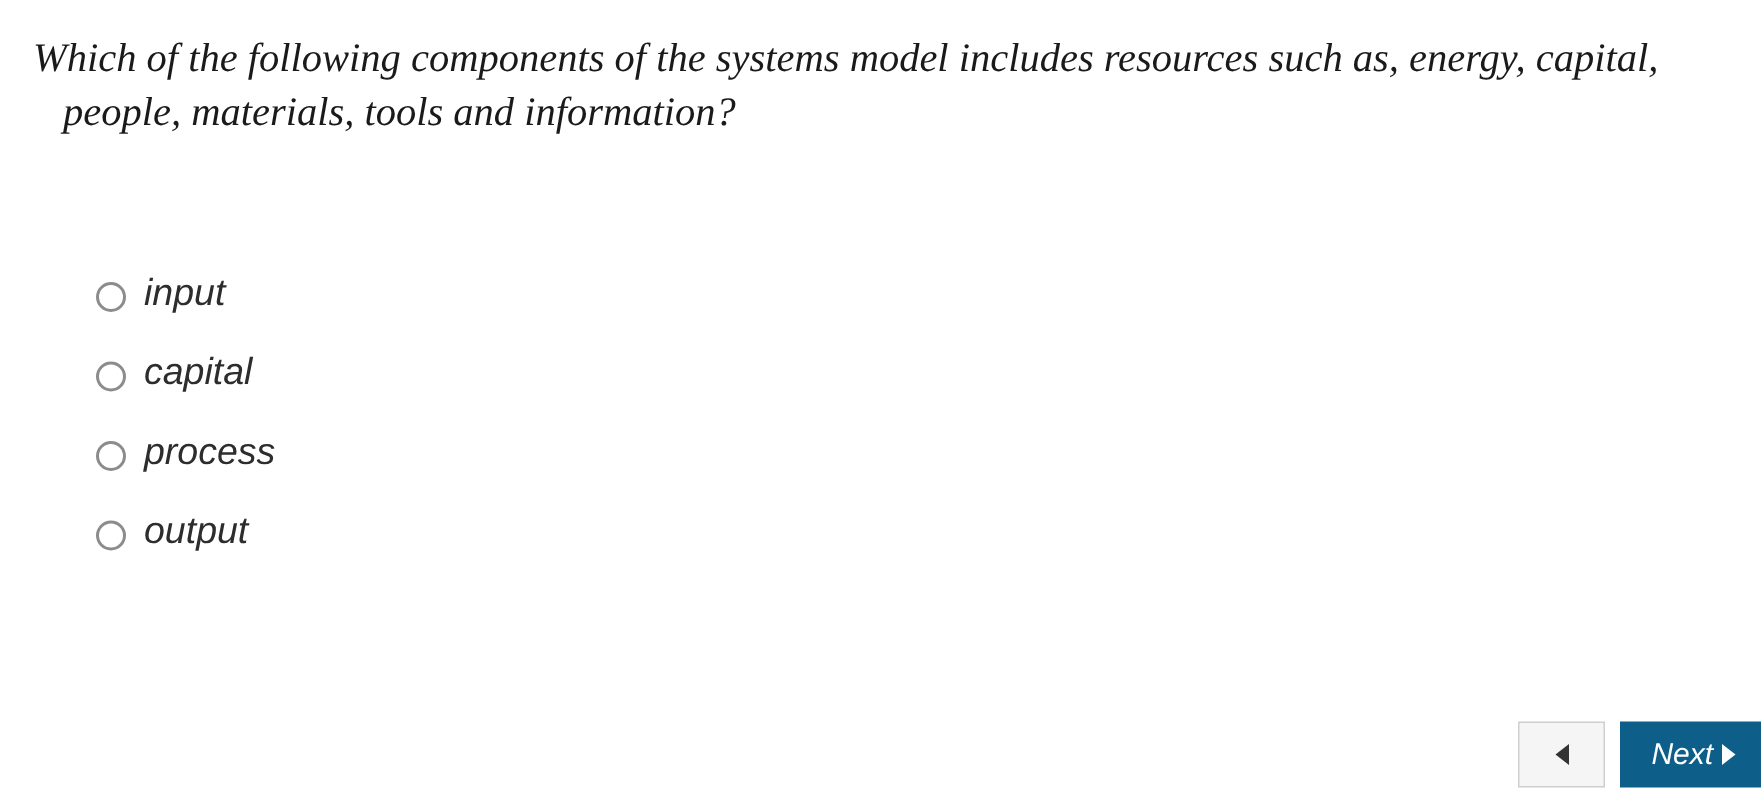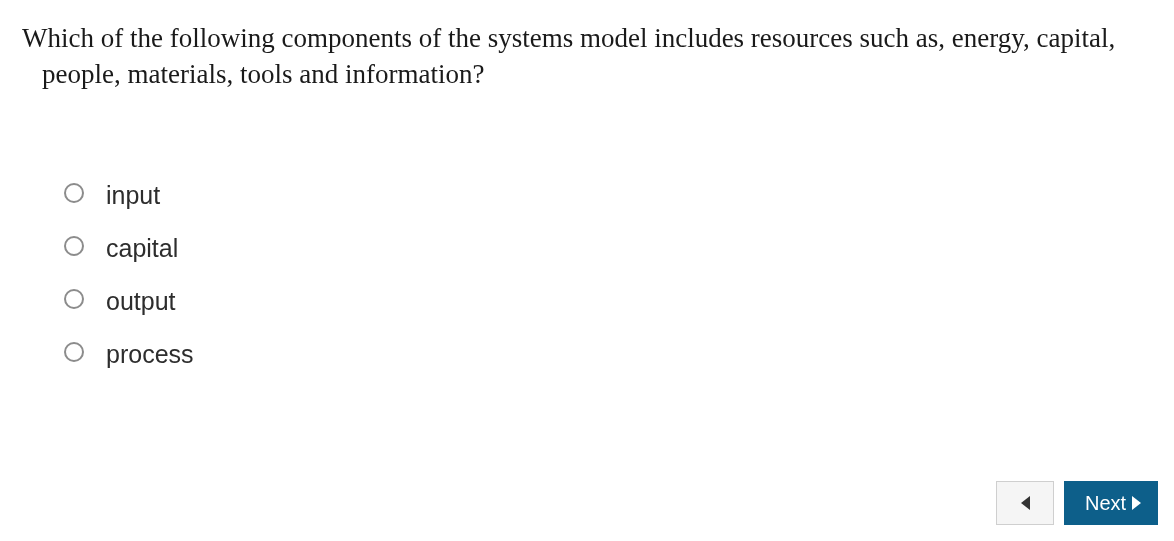--- a/index.html
+++ b/index.html
@@ -10,40 +10,41 @@
     height: 541px;
     font-family: Georgia, 'Times New Roman', Times, serif;
     background: #ffffff;
     color: #1a1a1a;
   }
   .wrap {
     position: relative;
     width: 1174px;
     height: 541px;
     padding: 20px 18px 0 18px;
+    font-style: italic;
   }
   .question {
     font-size: 27px;
     line-height: 1.35;
     color: #1a1a1a;
     padding-left: 4px;
     text-indent: -20px;
     margin-left: 20px;
   }
   .options {
     margin-top: 90px;
     padding-left: 46px;
     font-family: Arial, Helvetica, sans-serif;
     font-size: 25px;
     color: #2d2d2d;
   }
   .option {
     display: flex;
-    align-items: flex-start;
-    gap: 22px;
+    align-items: flex-end;
+    gap: 12px;
     margin-bottom: 28px;
     cursor: pointer;
     user-select: none;
   }
   .radio {
     width: 20px;
     height: 20px;
     border: 2px solid #8c8c8c;
     border-radius: 50%;
     flex: 0 0 auto;
@@ -51,21 +52,21 @@
   }
   .option-label {
     line-height: 1;
   }
   .nav {
     position: absolute;
     right: 0;
     bottom: 16px;
     display: flex;
     gap: 10px;
-    padding-right: 16px;
+    padding-right: 0;
   }
   .btn {
     height: 44px;
     display: flex;
     align-items: center;
     justify-content: center;
     font-family: Arial, Helvetica, sans-serif;
     font-size: 20px;
     cursor: pointer;
     user-select: none;
@@ -108,25 +109,25 @@
     <div class="option">
       <span class="radio"></span>
       <span class="option-label">input</span>
     </div>
     <div class="option">
       <span class="radio"></span>
       <span class="option-label">capital</span>
     </div>
     <div class="option">
       <span class="radio"></span>
-      <span class="option-label">output</span>
+      <span class="option-label">process</span>
     </div>
     <div class="option">
       <span class="radio"></span>
-      <span class="option-label">process</span>
+      <span class="option-label">output</span>
     </div>
   </div>
 
   <div class="nav">
     <div class="btn btn-prev">
       <span class="tri-left"></span>
     </div>
     <div class="btn btn-next">
       <span>Next</span>
       <span class="tri-right"></span>

